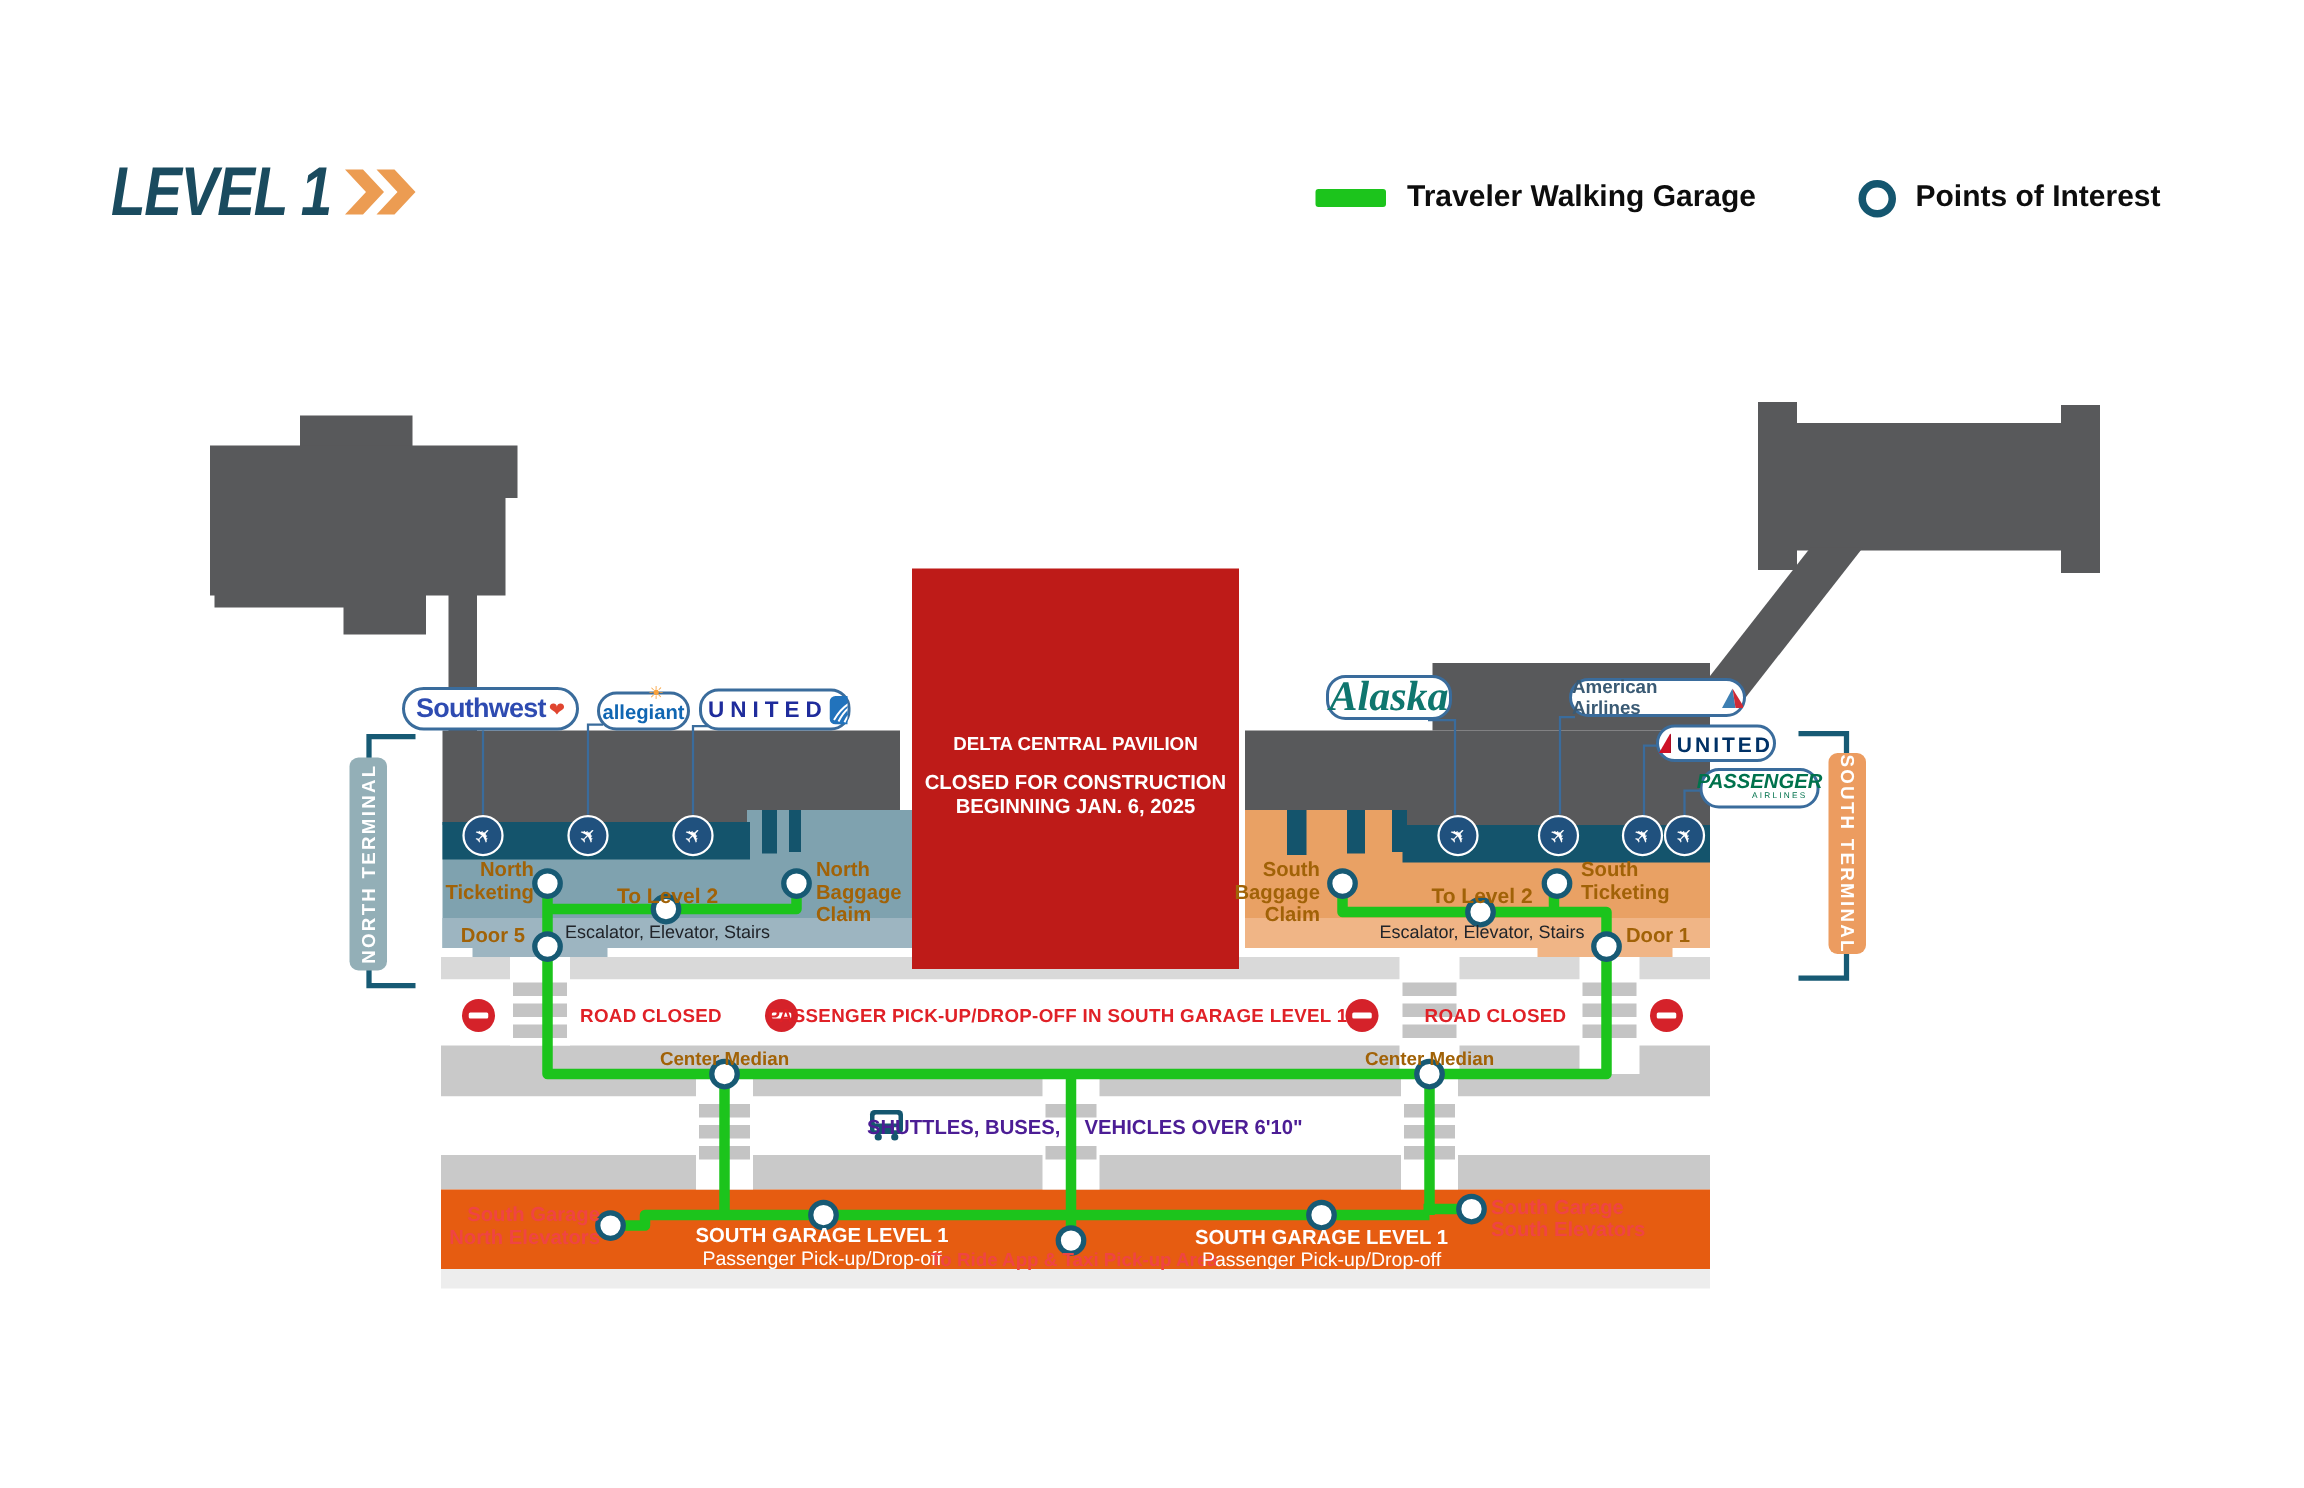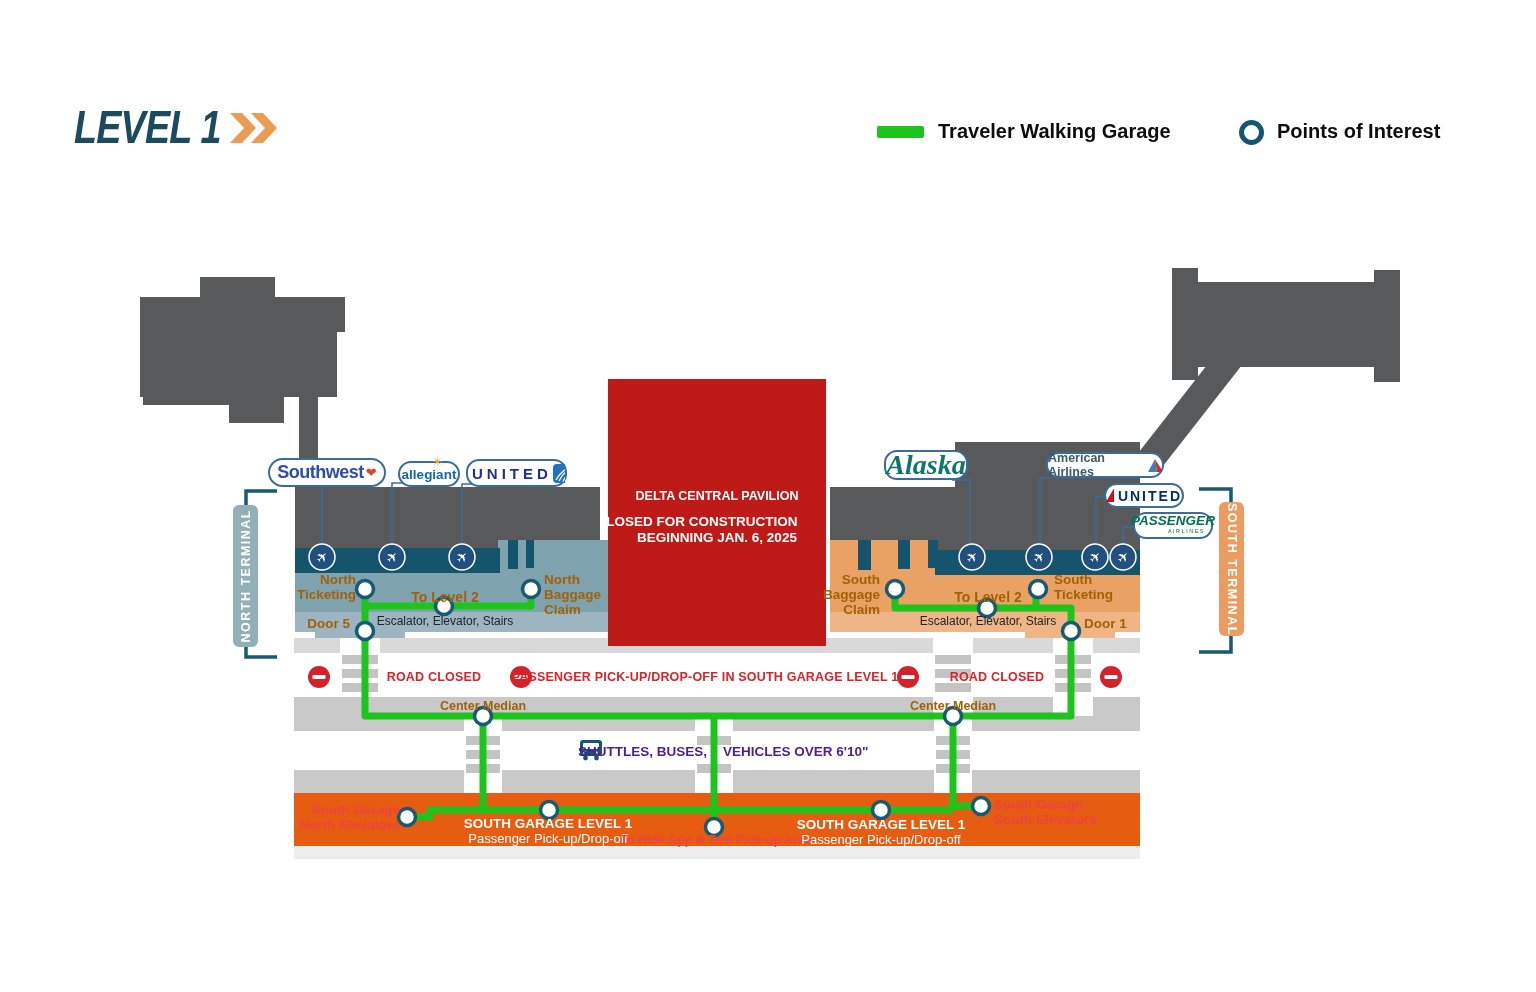--- a/index.html
+++ b/index.html
@@ -76,21 +76,21 @@
   <div class="dash" style="left:697px;top:736px;width:34px;height:9px;"></div>
   <div class="dash" style="left:697px;top:764px;width:34px;height:9px;"></div>
 
   <div class="xwhite" style="left:934px;top:719px;width:38px;height:74px;"></div>
   <div class="dash" style="left:936px;top:736px;width:34px;height:9px;"></div>
   <div class="dash" style="left:936px;top:750px;width:34px;height:9px;"></div>
   <div class="dash" style="left:936px;top:764px;width:34px;height:9px;"></div>
 
   <div class="pavilion"></div>
   <div class="pav-txt" style="top:489px;left:608px;width:218px;font-size:12.5px;">DELTA CENTRAL PAVILION</div>
-  <div class="pav-txt" style="top:514px;left:588px;width:218px;font-size:13.5px;">CLOSED FOR CONSTRUCTION</div>
+  <div class="pav-txt" style="top:514px;left:608px;width:218px;font-size:13.5px;">CLOSED FOR CONSTRUCTION</div>
   <div class="pav-txt" style="top:530px;left:608px;width:218px;font-size:13.5px;">BEGINNING JAN. 6, 2025</div>
 
   <svg class="overlay" width="1536" height="992" viewBox="0 0 1536 992">
 
     <g>
       <rect x="200" y="277" width="75" height="22" fill="#58595b"></rect>
       <polygon fill="#58595b" points="140,297 345,297 345,332 337,332 337,397 284,397 284,423 229,423 229,405 143,405 143,397 140,397"></polygon>
       <rect x="299" y="396" width="19" height="92" fill="#58595b"></rect>
     </g>
 

